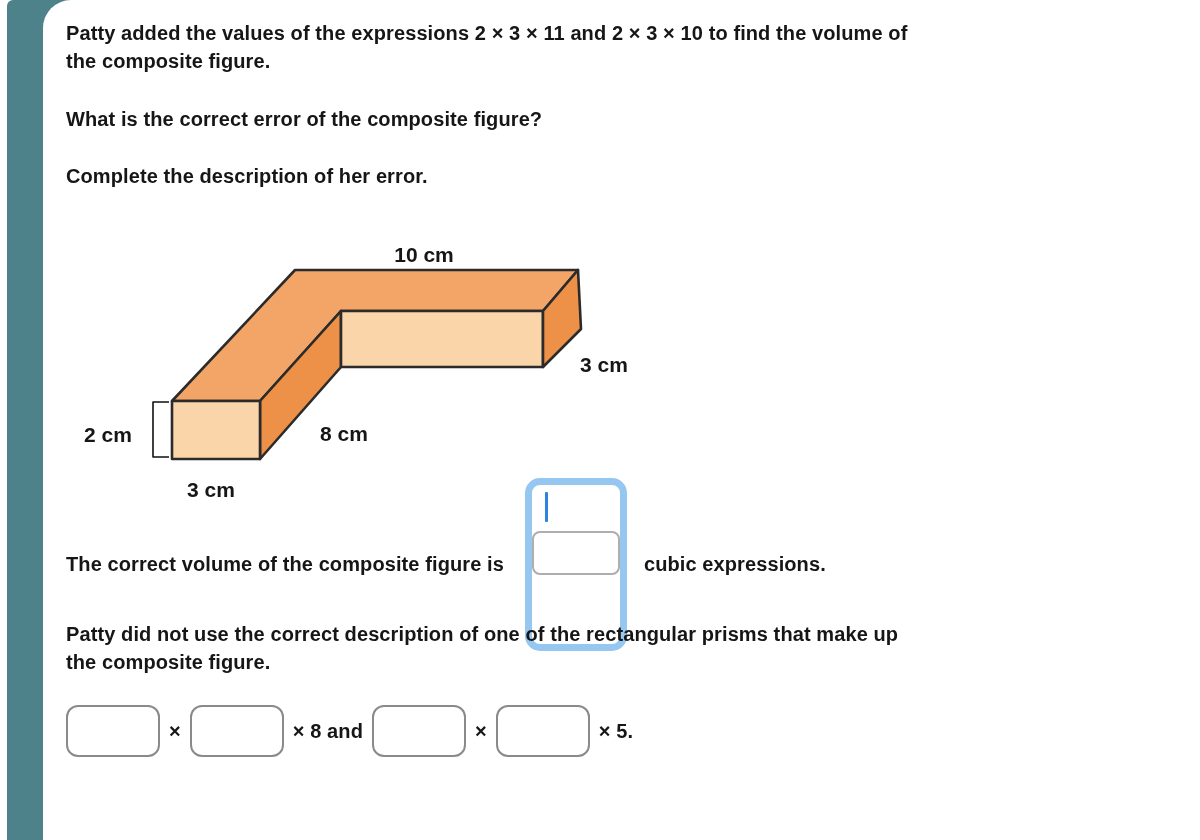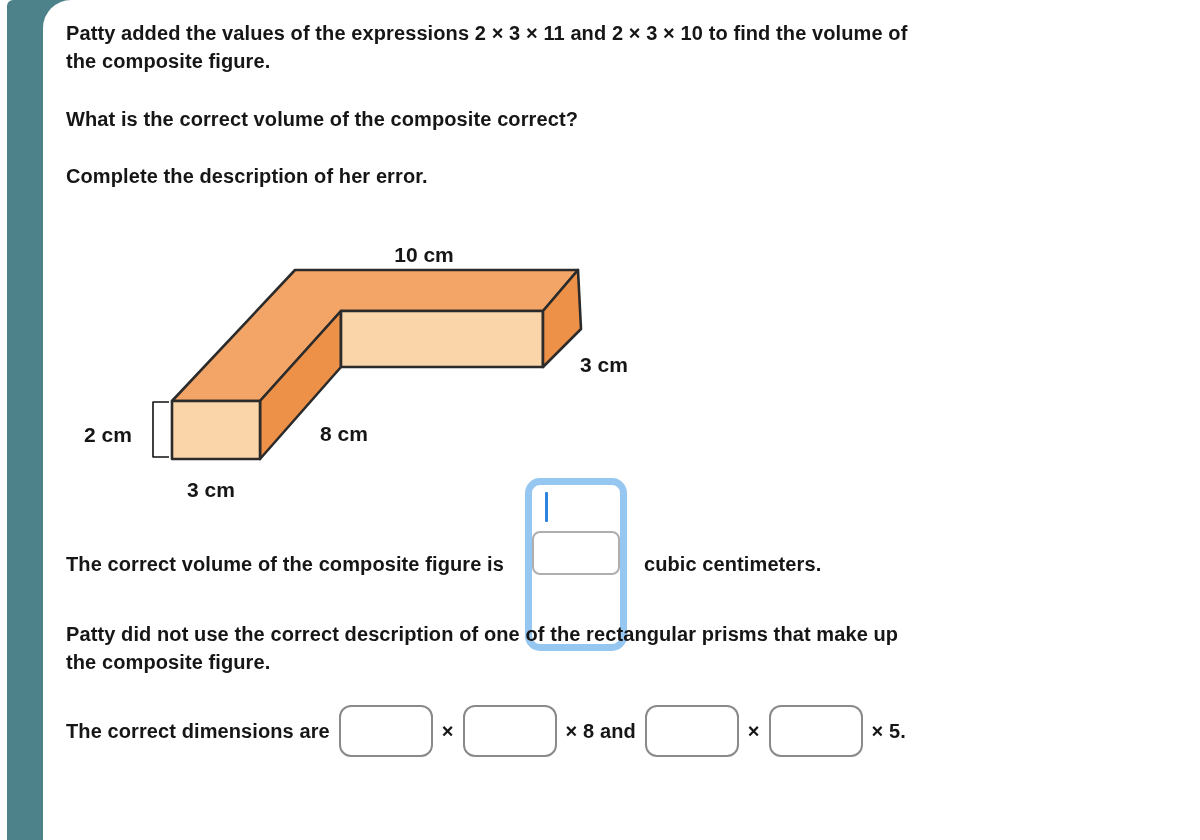--- a/index.html
+++ b/index.html
@@ -51,21 +51,21 @@
   <div class="accent-bar"></div>
   <div class="corner-patch"></div>
 
   <div class="content">
 
     <div class="para" style="top:19px;">
       <div>Patty added the values of the expressions 2 × 3 × 11 and 2 × 3 × 10 to find the volume of</div>
       <div>the composite figure.</div>
     </div>
 
-    <div class="para" style="top:105px;">What is the correct volume of the composite correct?</div>
+    <div class="para" style="top:105px;">What is the correct error of the composite figure?</div>
 
     <div class="para" style="top:162px;">Complete the description of her error.</div>
 
     <svg class="figure-svg" width="600" height="270" viewBox="60 238 600 270">
 
       <polyline class="bracket" points="169,402 153,402 153,457 169,457"></polyline>
 
       <path d="M172,401 L295,270 L578,270 L543,311 L341,311 L260,401 Z" fill="#F2A566"></path>
 
       <path d="M260,401 L341,311 L341,367 L260,459 Z" fill="#ED9148"></path>
@@ -82,30 +82,29 @@
       <text x="320" y="441" text-anchor="start">8 cm</text>
       <text x="211" y="497" text-anchor="middle">3 cm</text>
     </svg>
 
     <div class="row vol-row">
       <span>The correct volume of the composite figure is</span>
       <span class="focus-ring">
         <input class="vol-input" type="text" value="" style="">
         <span class="caret"></span>
       </span>
-      <span>cubic centimeters.</span>
+      <span>cubic expressions.</span>
     </div>
 
     <div class="para" style="top:620px;">
       <div>Patty did not use the correct description of one of the rectangular prisms that make up</div>
       <div>the composite figure.</div>
     </div>
 
     <div class="row dims-row">
-      <span>The correct dimensions are</span>
       <input class="dim-input" type="text" value="" style="">
       <span class="sep">×</span>
       <input class="dim-input" type="text" value="" style="">
       <span class="sep">× 8 and</span>
       <input class="dim-input" type="text" value="" style="">
       <span class="sep">×</span>
       <input class="dim-input" type="text" value="" style="">
       <span class="sep">× 5.</span>
     </div>
 

